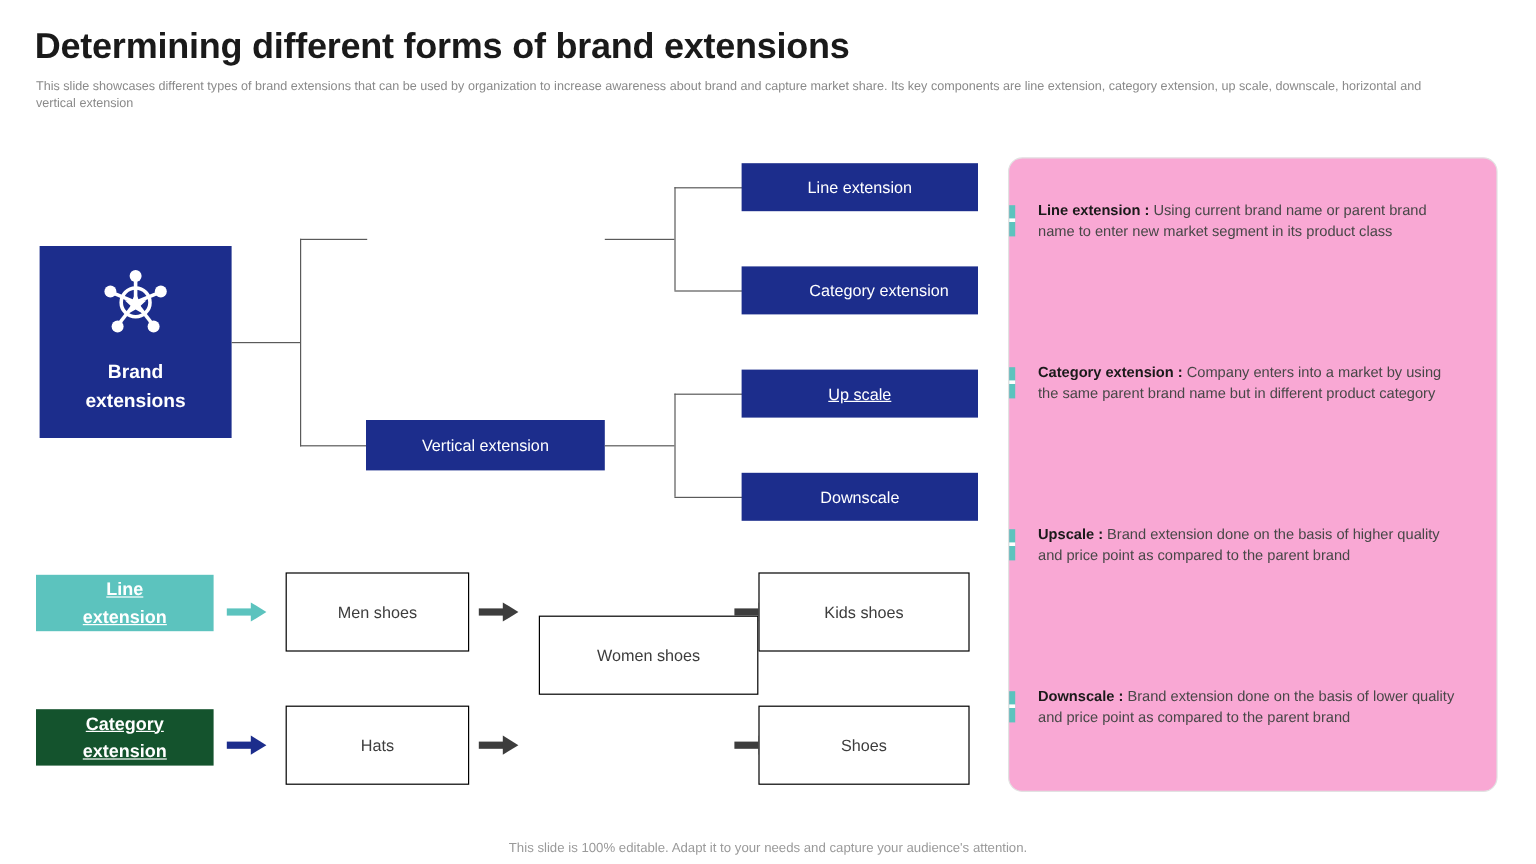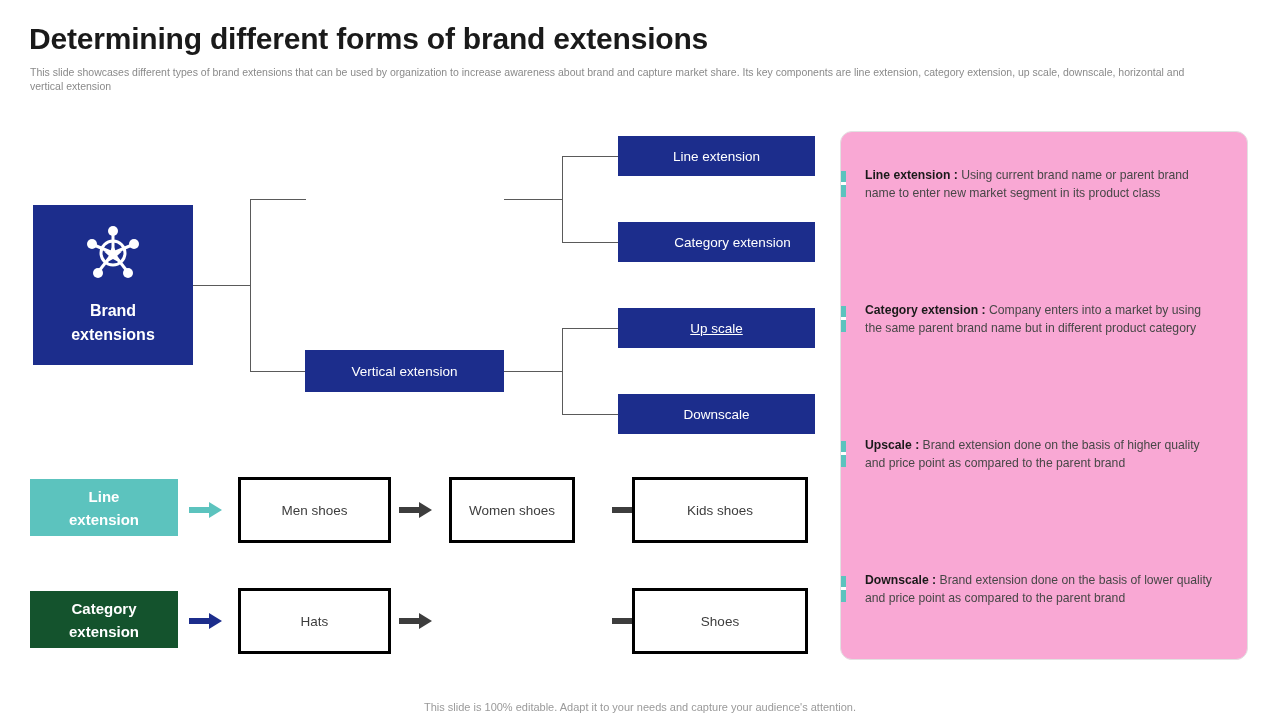--- a/index.html
+++ b/index.html
@@ -90,36 +90,36 @@
     font-size:12.2px;line-height:17.5px;color:#474747;
   }
   .info-text b{color:#1a1a1a;font-weight:bold;}
   #info-1{top:35px;}
   #info-2{top:170px;}
   #info-3{top:305px;}
   #info-4{top:440px;}
 
   
   .flow-label{
-    position:absolute;left:30px;width:148px;height:57px;
+    position:absolute;left:30px;width:148px;height:47px;text-decoration:underline;
   }
   #flow1-label{top:479px;}
   #flow2-label{top:591px;background:#14532d;}
 
   .whitebox{
     position:absolute;
-    border:3px solid #000000;background:#ffffff;
+    border:1px solid #000000;background:#ffffff;
     display:flex;align-items:center;justify-content:center;
     font-size:13.5px;color:#3d3d3d;
     box-sizing:border-box;
   }
   .fb1{top:477px;height:66px;}
   .fb2{top:588px;height:66px;}
   .c1{left:238px;width:153px;}
-  .c2{left:449px;width:126px;}
+  .c2{left:449px;width:183px;margin-top:36px;}
   .c3{left:632px;width:176px;}
 
   
   .arrow{position:absolute;height:16px;width:34px;}
   .arrow .shaft{position:absolute;left:0;top:5px;width:22px;height:6px;}
   .arrow .head{
     position:absolute;left:20px;top:0;width:0;height:0;
     border-top:8px solid transparent;border-bottom:8px solid transparent;
   }
   .arrow.teal .shaft{background:#5cc3be;}

